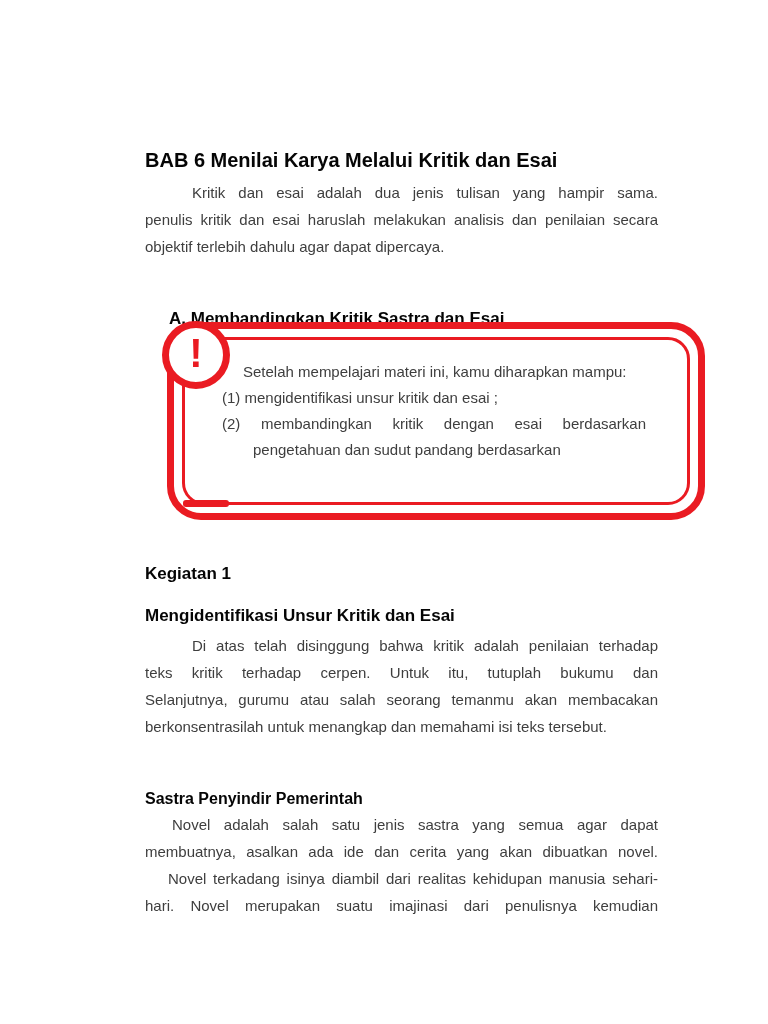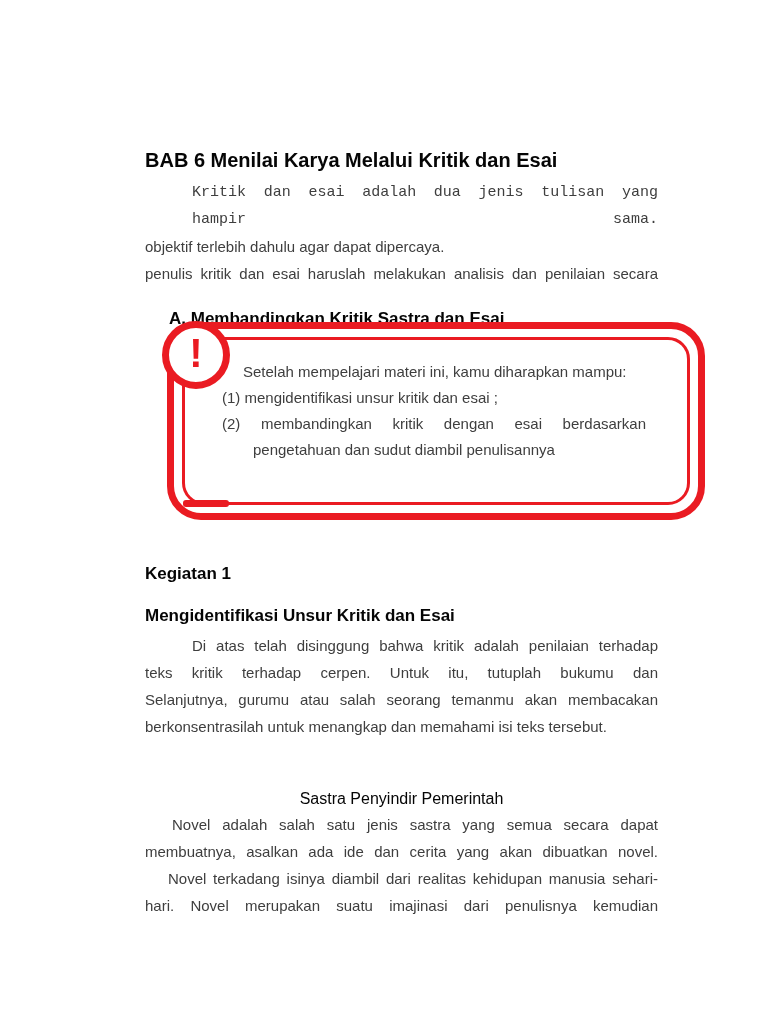--- a/index.html
+++ b/index.html
@@ -132,76 +132,76 @@
     font-size: 17px;
     line-height: 22px;
     font-weight: bold;
     color: #050505;
     white-space: nowrap;
   }
   .reading-title {
     left: 145px;
     top: 773px;
     width: 513px;
-    text-align: center;
+    text-align: left;
     font-size: 16px;
     line-height: 20px;
-    font-weight: normal;
+    font-weight: bold;
     color: #050505;
   }
 </style>
 </head>
 <body>
 
 <div class="page">
 
   <h1 class="abs doc-title">BAB 6 Menilai Karya Melalui Kritik dan Esai</h1>
 
   <div class="abs body-par" style="top:179px">
-      <div class="tline" style="padding-left: 47px; font-family: Liberation Mono, monospace;">Kritik dan esai adalah dua jenis tulisan yang hampir sama.</div>
+      <div class="tline" style="padding-left: 47px;">Kritik dan esai adalah dua jenis tulisan yang hampir sama.</div>
+      <div class="tline">penulis kritik dan esai haruslah melakukan analisis dan penilaian secara</div>
       <div class="tline lastline-left">objektif terlebih dahulu agar dapat dipercaya.</div>
-      <div class="tline">penulis kritik dan esai haruslah melakukan analisis dan penilaian secara</div>
     </div>
 
   <h2 class="abs section-heading">A. Membandingkan Kritik Sastra dan Esai</h2>
 
   <div class="abs callout">
     <div class="callout-inner">
       <div class="callout-inner-accent"></div>
     </div>
     <div class="callout-badge">
       <span class="bang">!</span>
     </div>
     <div class="callout-content">
       <p class="callout-intro">Setelah mempelajari materi ini, kamu diharapkan mampu:</p>
       <div class="callout-item">
           <div class="tline lastline-left">(1) mengidentifikasi unsur kritik dan esai ;</div>
         </div>
       <div class="callout-item">
           <div class="tline">(2) membandingkan kritik dengan esai berdasarkan</div>
-          <div class="tline lastline-left" style="padding-left: 31px;">pengetahuan dan sudut diambil penulisannya</div>
+          <div class="tline lastline-left" style="padding-left: 31px;">pengetahuan dan sudut pandang berdasarkan</div>
         </div>
     </div>
   </div>
 
   <h2 class="abs activity-heading">Kegiatan 1</h2>
 
   <h2 class="abs activity-subheading">Mengidentifikasi Unsur Kritik dan Esai</h2>
 
   <div class="abs body-par" style="top:632px">
       <div class="tline" style="padding-left: 47px;">Di atas telah disinggung bahwa kritik adalah penilaian terhadap</div>
       <div class="tline">teks kritik terhadap cerpen. Untuk itu, tutuplah bukumu dan</div>
       <div class="tline">Selanjutnya, gurumu atau salah seorang temanmu akan membacakan</div>
       <div class="tline lastline-left">berkonsentrasilah untuk menangkap dan memahami isi teks tersebut.</div>
     </div>
 
   <h3 class="abs reading-title">Sastra Penyindir Pemerintah</h3>
 
   <div class="abs body-par" style="top:811px">
-      <div class="tline" style="padding-left: 27px;">Novel adalah salah satu jenis sastra yang semua secara dapat</div>
+      <div class="tline" style="padding-left: 27px;">Novel adalah salah satu jenis sastra yang semua agar dapat</div>
       <div class="tline">membuatnya, asalkan ada ide dan cerita yang akan dibuatkan novel.</div>
     </div>
 
   <div class="abs body-par" style="top:865px">
       <div class="tline" style="padding-left: 23px;">Novel terkadang isinya diambil dari realitas kehidupan manusia sehari-</div>
       <div class="tline">hari. Novel merupakan suatu imajinasi dari penulisnya kemudian</div>
     </div>
 
 </div>
 

